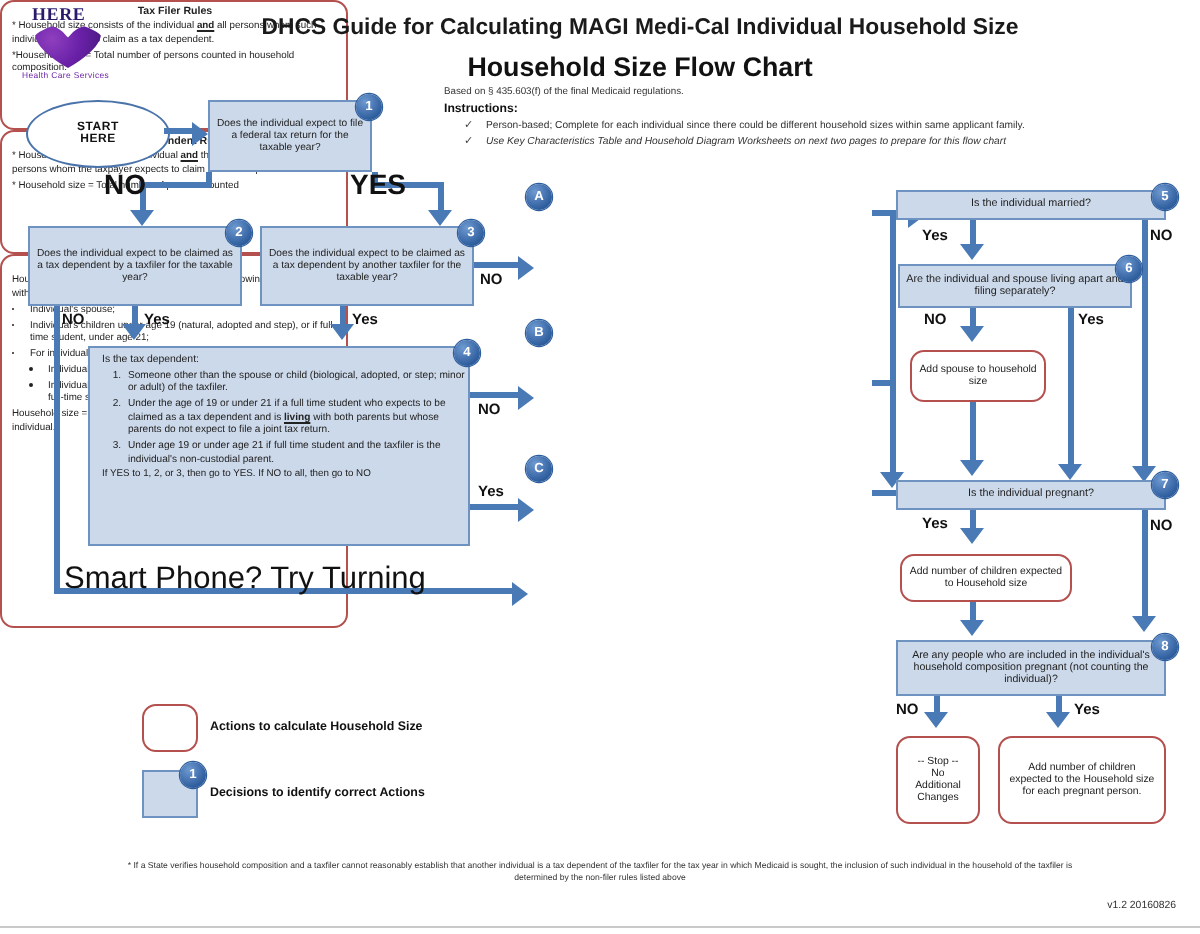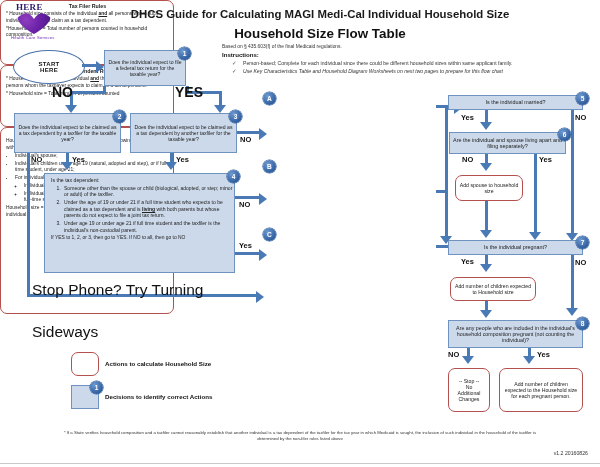--- a/index.html
+++ b/index.html
@@ -96,21 +96,21 @@
 
 <div id="page">
 
   <div class="logo">
     <div class="word">HERE</div>
     <div class="heart"></div>
     <div class="sub">Health Care Services</div>
   </div>
 
   <div class="doc-title">DHCS Guide for Calculating MAGI Medi-Cal Individual Household Size</div>
-  <div class="chart-title">Household Size Flow Table</div>
+  <div class="chart-title">Household Size Flow Chart</div>
   <div class="basedon">Based on § 435.603(f) of the final Medicaid regulations.</div>
   <div class="instr-h">Instructions:</div>
   <div class="chk c1">✓</div>
   <div class="instr-l i1">Person-based; Complete for each individual since there could be different household sizes within same applicant family.</div>
   <div class="chk c2">✓</div>
   <div class="instr-l i2">Use Key Characteristics Table and Household Diagram Worksheets on next two pages to prepare for this flow chart</div>
 
   <div class="start" style="left:13px;top:50px;width:70px;height:32px;">
     <div><span>START</span><br>
          <span>HERE</span></div>
@@ -180,22 +180,21 @@
   <div class="badge" style="left:227px;top:170px;">4</div>
 
   <div class="ln hl" style="left:235px;top:196px;width:28px;"></div>
   <div class="arw right" style="left:259px;top:193px;"></div>
   <div class="lbl mid" style="left:239px;top:200px;">NO</div>
 
   <div class="ln hl" style="left:235px;top:252px;width:28px;"></div>
   <div class="arw right" style="left:259px;top:249px;"></div>
   <div class="lbl mid" style="left:239px;top:241px;">Yes</div>
 
-  <div class="promo" style="left:32px;top:281px;">Stop Phone?  Try Turning</div>
-  <div class="promo" style="left:32px;top:323px;">Sideways</div>
+  <div class="promo" style="left:32px;top:281px;">Smart Phone?  Try Turning</div>
 
   <div class="lg-box action" style="left:71px;top:352px;width:26px;height:22px;"></div>
   <div class="lg-txt" style="left:105px;top:360px;">Actions to calculate Household Size</div>
   <div class="lg-box decision" style="left:71px;top:385px;width:26px;height:22px;"></div>
   <div class="badge" style="left:90px;top:381px;">1</div>
   <div class="lg-txt" style="left:105px;top:393px;">Decisions to identify correct Actions</div>
 
   <div class="rules" style="left:264px;top:95px;width:172px;height:63px;">
     <div class="rt">
       <div class="rhead">Tax Filer Rules</div>

